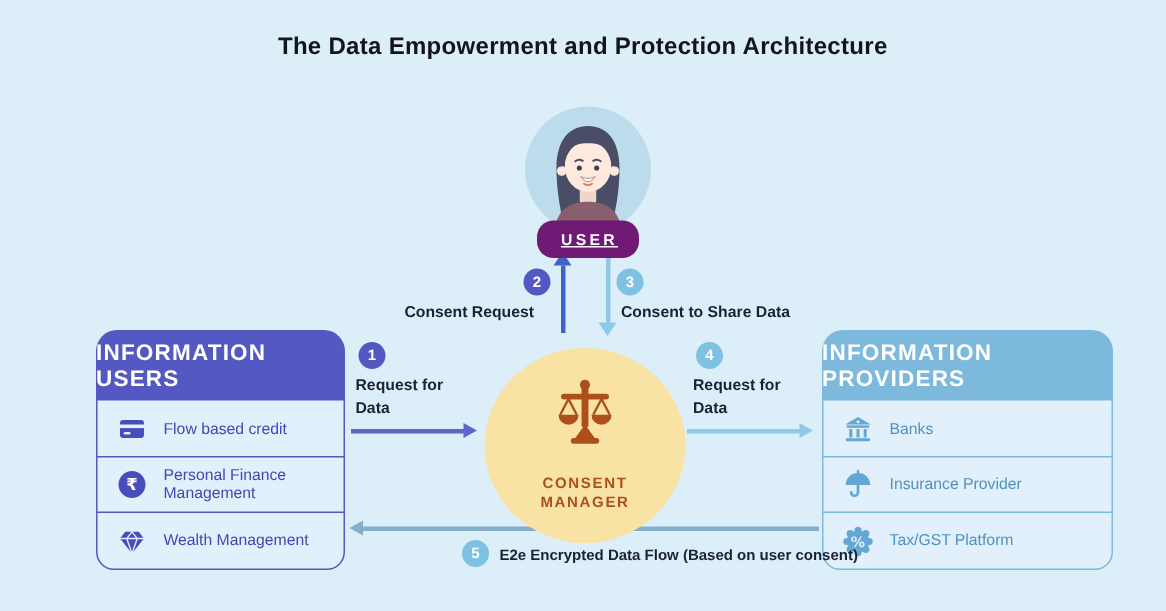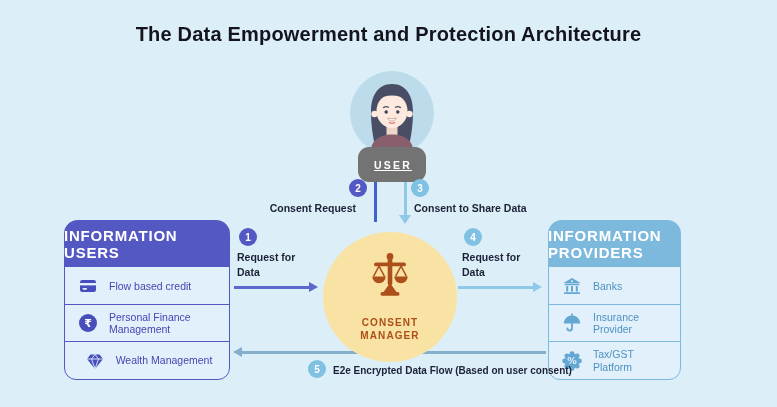--- a/index.html
+++ b/index.html
@@ -3,48 +3,48 @@
 <meta charset="utf-8">
 <style>
   html,body{margin:0;padding:0;background:#dceef8;}
   *{box-sizing:border-box;}
   .stage{
     position:relative;width:777px;height:407px;background:#dceef8;
     font-family:"Liberation Sans",sans-serif;overflow:hidden;
   }
   .title{
     position:absolute;left:0;right:0;top:23px;text-align:center;
-    font-size:20px;font-weight:700;color:#14141e;letter-spacing:.2px;
+    font-size:16px;font-weight:700;color:#14141e;letter-spacing:.2px;
   }
   
   .avatar{
     position:absolute;left:350px;top:71px;width:84px;height:84px;border-radius:50%;
     background:#bcdbeb;overflow:hidden;z-index:1;
   }
   .user-pill{
-    position:absolute;left:358px;top:147px;width:68px;height:35px;border-radius:11px;
-    background:#737373;color:#fff;font-size:10.5px;font-weight:700;letter-spacing:2.2px;
+    position:absolute;left:358px;top:147px;width:68px;height:25px;border-radius:11px;
+    background:#701a75;color:#fff;font-size:10.5px;font-weight:700;letter-spacing:2.2px;
     display:flex;align-items:center;justify-content:center;z-index:2;padding-left:2px;text-decoration:underline;
   }
   
   .box{position:absolute;top:220px;width:166px;height:165px;z-index:2;}
   .box.left{left:64px;}
-  .box.right{left:548px;width:133px;}
+  .box.right{left:548px;width:194px;}
   .box-header{
     height:48px;border-radius:14px 14px 0 0;display:flex;align-items:center;justify-content:center;
     color:#fff;font-size:15px;font-weight:700;letter-spacing:.8px;
   }
   .box.left .box-header{background:#5458c3;}
   .box.right .box-header{background:#7db9dd;}
   .row{
     height:39px;background:#e1f0fa;display:flex;align-items:center;gap:11px;
     padding:0 10px 0 13px;border:1.6px solid #5458c3;margin-top:-1.6px;
   }
   .row:first-of-type{margin-top:0;}
-  .row:last-of-type{border-radius:0 0 12px 12px;justify-content:center;}
+  .row:last-of-type{border-radius:0 0 12px 12px;}
   .box.right .row{border-color:#7db9dd;}
   .row-label{font-size:10.5px;font-weight:400;line-height:12.5px;}
   .box.left .row-label{color:#4347b5;}
   .box.right .row-label{color:#4e92c2;}
   .icon{width:20px;height:20px;flex:0 0 20px;display:flex;align-items:center;justify-content:center;}
   .box.left .icon{color:#474dbb;}
   .box.right .icon{color:#64a7d2;}
   
   .consent{
     position:absolute;left:323px;top:232px;width:134px;height:130px;border-radius:50%;

